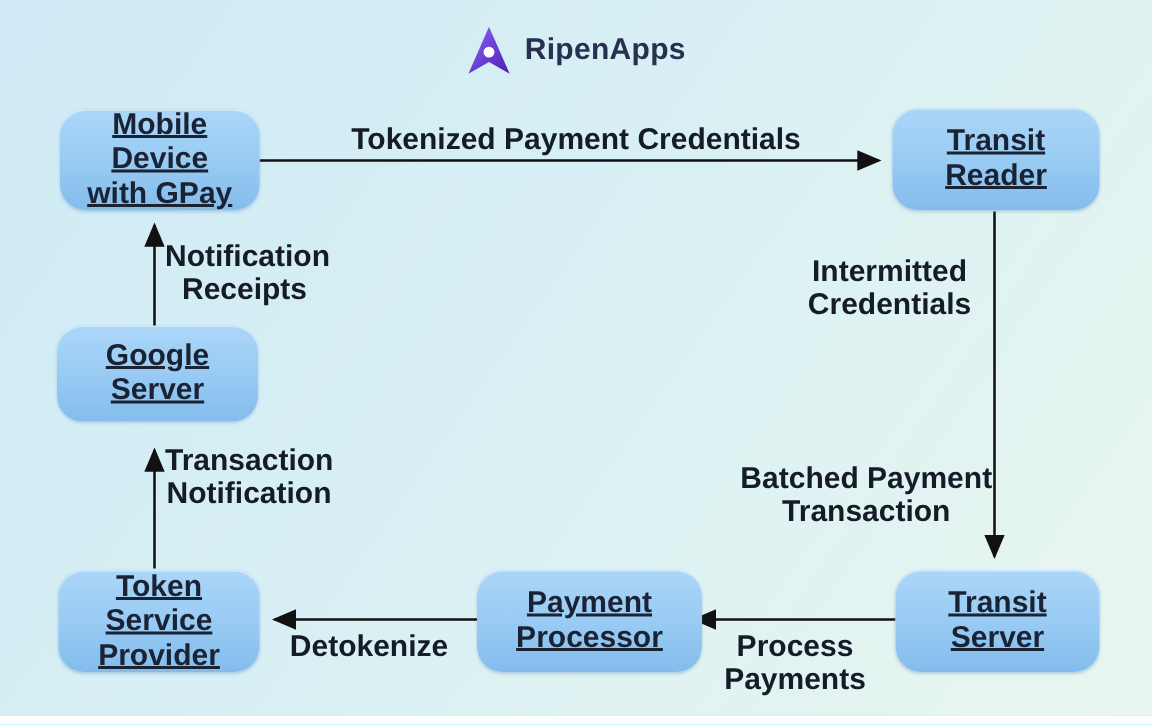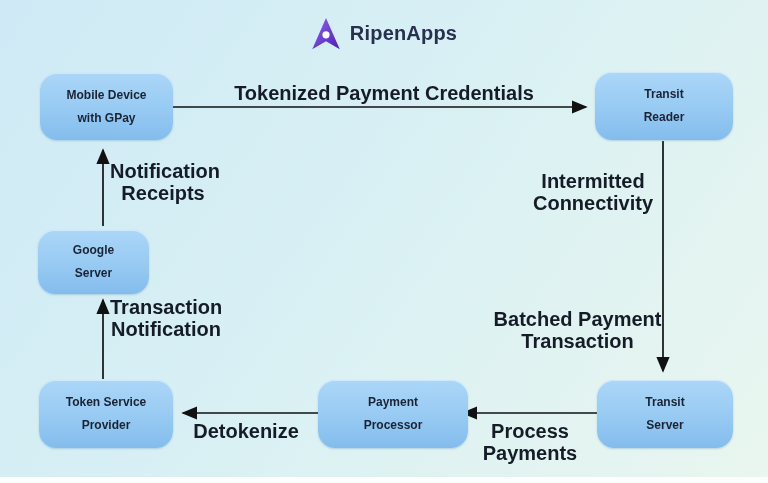--- a/index.html
+++ b/index.html
@@ -20,32 +20,32 @@
     display:flex;align-items:center;justify-content:center;gap:9px;
   }
   .brand{
     font-size:20px;font-weight:bold;color:#28304f;letter-spacing:.2px;
   }
   .node{
     position:absolute;border-radius:17px;
     background:linear-gradient(180deg,#abd6f8 0%,#97caf3 55%,#83bcec 100%);
     box-shadow:0 1px 2px rgba(90,140,190,.35), inset 0 1px 0 rgba(255,255,255,.45);
     display:flex;align-items:center;justify-content:center;
-    color:#1a2334;font-weight:bold;font-size:12px;line-height:23px;
-    text-align:center;white-space:pre-line;
+    color:#1a2334;font-weight:bold;font-size:20px;line-height:23px;
+    text-align:center;white-space:pre-line;text-decoration:underline;
   }
   .edge-label{
     position:absolute;color:#151c28;font-weight:bold;font-size:20px;
     line-height:22px;text-align:center;white-space:pre-line;
   }
   .arrows{position:absolute;left:0;top:0;pointer-events:none;}
   
   .n-mobile   {left:40px;  top:73px;  width:133px; height:67px;}
   .n-reader   {left:595px; top:72px;  width:138px; height:68px;}
-  .n-google   {left:38px;  top:230px; width:111px; height:64px;}
+  .n-google   {left:38px;  top:217px; width:134px; height:64px;}
   .n-token    {left:39px;  top:380px; width:134px; height:68px;}
   .n-processor{left:318px; top:380px; width:150px; height:68px;}
   .n-tserver  {left:597px; top:380px; width:136px; height:68px;}
   
   .l-tokenized  {left:175px; top:82px;  width:418px;}
   .l-intermitted{left:518px; top:170px; width:150px;}
   .l-batched    {left:490px; top:308px; width:175px;}
   .l-process    {left:468px; top:420px; width:124px;}
   .l-detokenize {left:184px; top:420px; width:124px;}
   .l-transaction{left:110px; top:296px; width:112px;}
@@ -93,21 +93,21 @@
 Server</div>
   <div class="node n-token">Token Service
 Provider</div>
   <div class="node n-processor">Payment
 Processor</div>
   <div class="node n-tserver">Transit
 Server</div>
 
   <div class="edge-label l-tokenized">Tokenized Payment Credentials</div>
   <div class="edge-label l-intermitted">Intermitted
-Connectivity</div>
+Credentials</div>
   <div class="edge-label l-batched">Batched Payment
 Transaction</div>
   <div class="edge-label l-process">Process
 Payments</div>
   <div class="edge-label l-detokenize">Detokenize</div>
   <div class="edge-label l-transaction">Transaction
 Notification</div>
   <div class="edge-label l-receipts">Notification
 Receipts</div>
 

